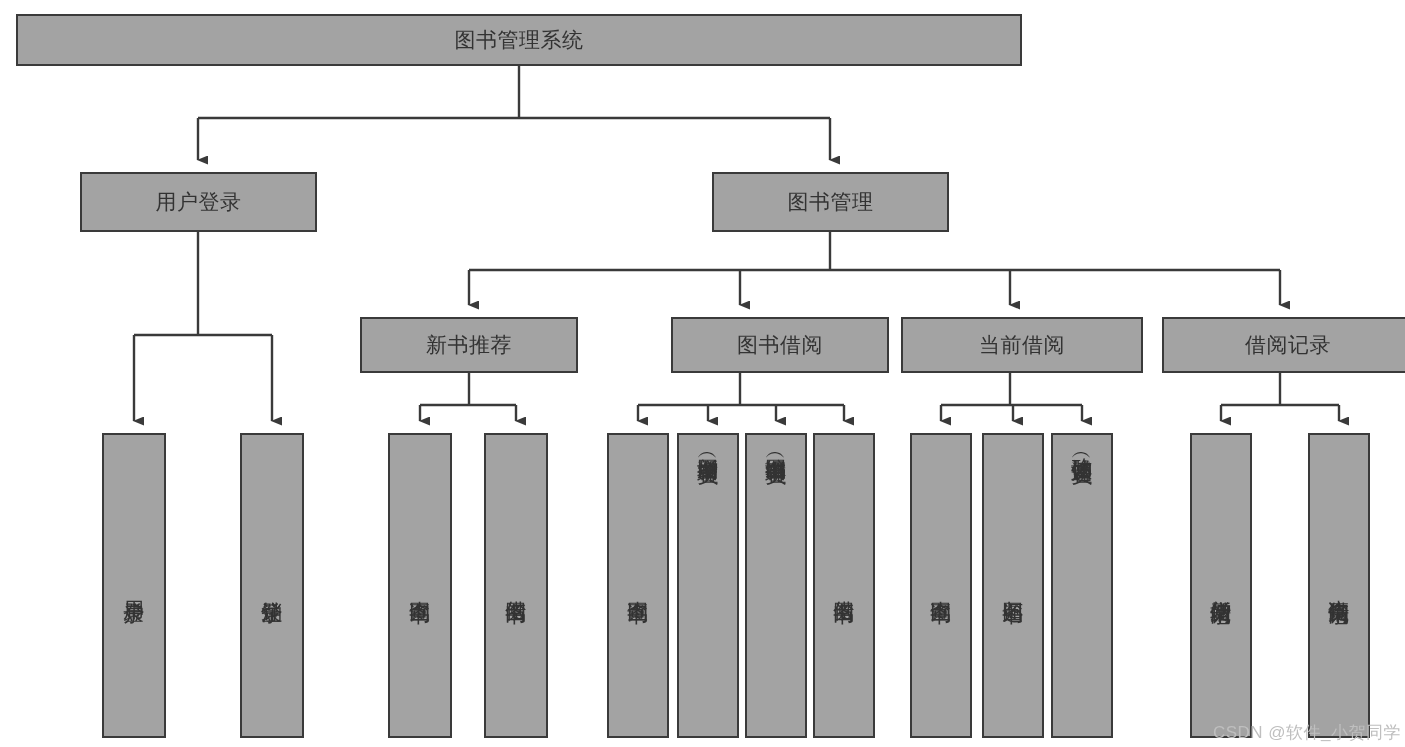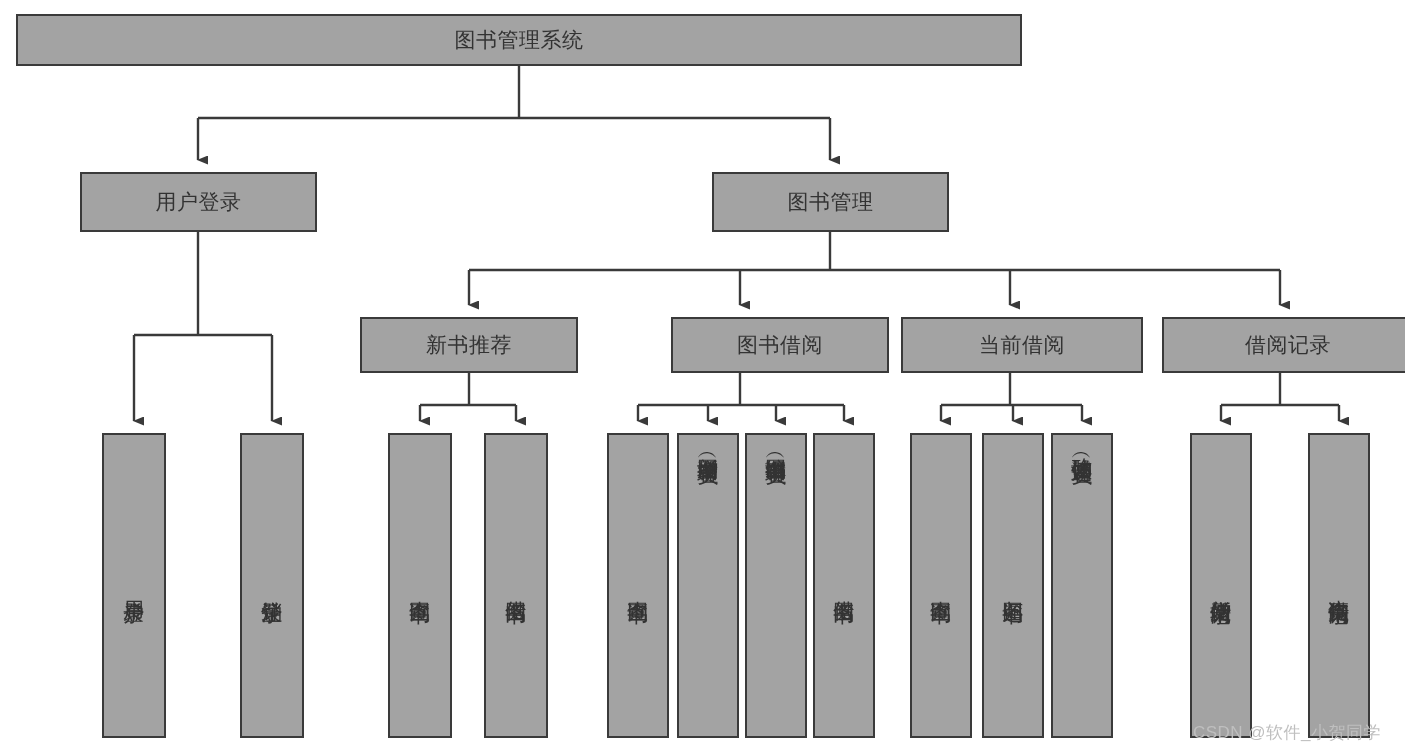--- a/index.html
+++ b/index.html
@@ -61,21 +61,21 @@
   #connector-layer {
     position: absolute;
     left: 0;
     top: 0;
     width: 1405px;
     height: 747px;
     pointer-events: none;
   }
   #watermark {
     position: absolute;
-    right: 24px;
+    right: 4px;
     bottom: 3px;
     color: #bfbfbf;
     font-size: 17px;
     letter-spacing: 0.5px;
     white-space: nowrap;
   }
 </style>
 </head>
 <body>
 

